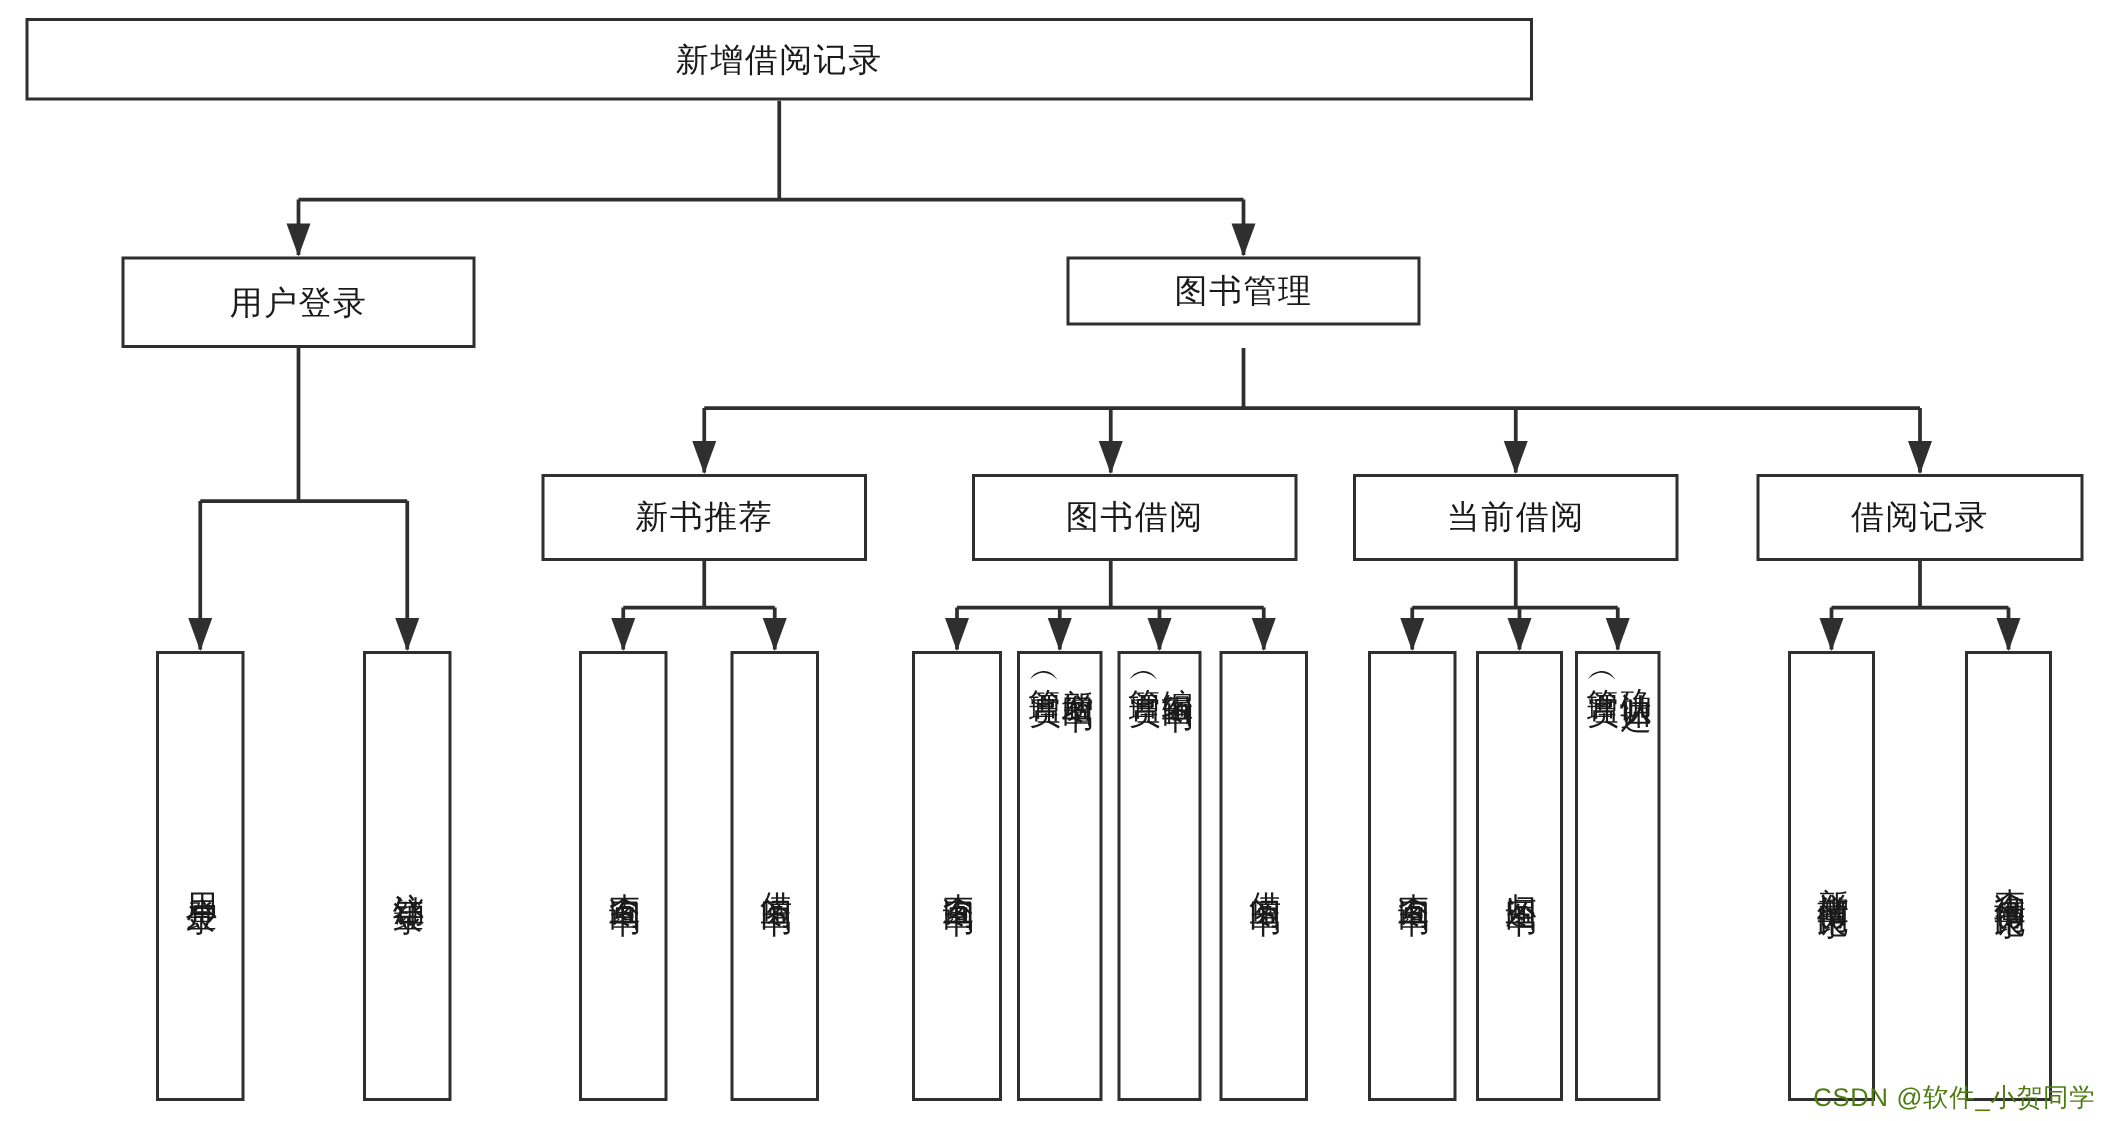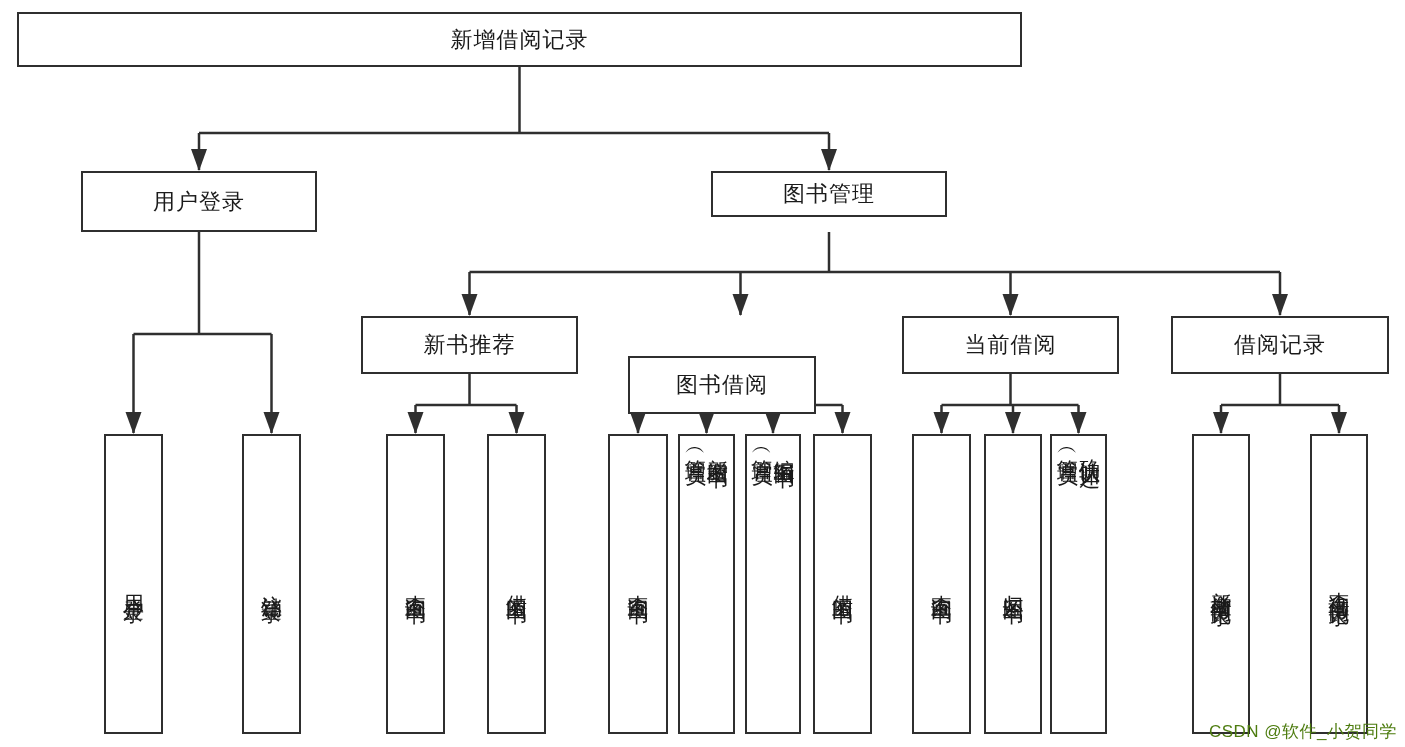--- a/index.html
+++ b/index.html
@@ -81,21 +81,21 @@
       </div>
       <div class="node horiz" style="left: 81px; top: 171px; width: 236px; height: 61px;">
         <span class="lbl">用户登录</span>
       </div>
       <div class="node horiz" style="left: 711px; top: 171px; width: 236px; height: 46px;">
         <span class="lbl">图书管理</span>
       </div>
       <div class="node horiz" style="left: 361px; top: 316px; width: 217px; height: 58px;">
         <span class="lbl">新书推荐</span>
       </div>
-      <div class="node horiz" style="left: 628px; top: 316px; width: 188px; height: 58px; margin-top: 40px;">
+      <div class="node horiz" style="left: 648px; top: 316px; width: 217px; height: 58px;">
         <span class="lbl">图书借阅</span>
       </div>
       <div class="node horiz" style="left: 902px; top: 316px; width: 217px; height: 58px;">
         <span class="lbl">当前借阅</span>
       </div>
       <div class="node horiz" style="left: 1171px; top: 316px; width: 218px; height: 58px;">
         <span class="lbl">借阅记录</span>
       </div>
       <div class="node vert mid" style="left: 104px; top: 434px; width: 59px; height: 300px;">
         <span class="lbl">用户登录</span>

